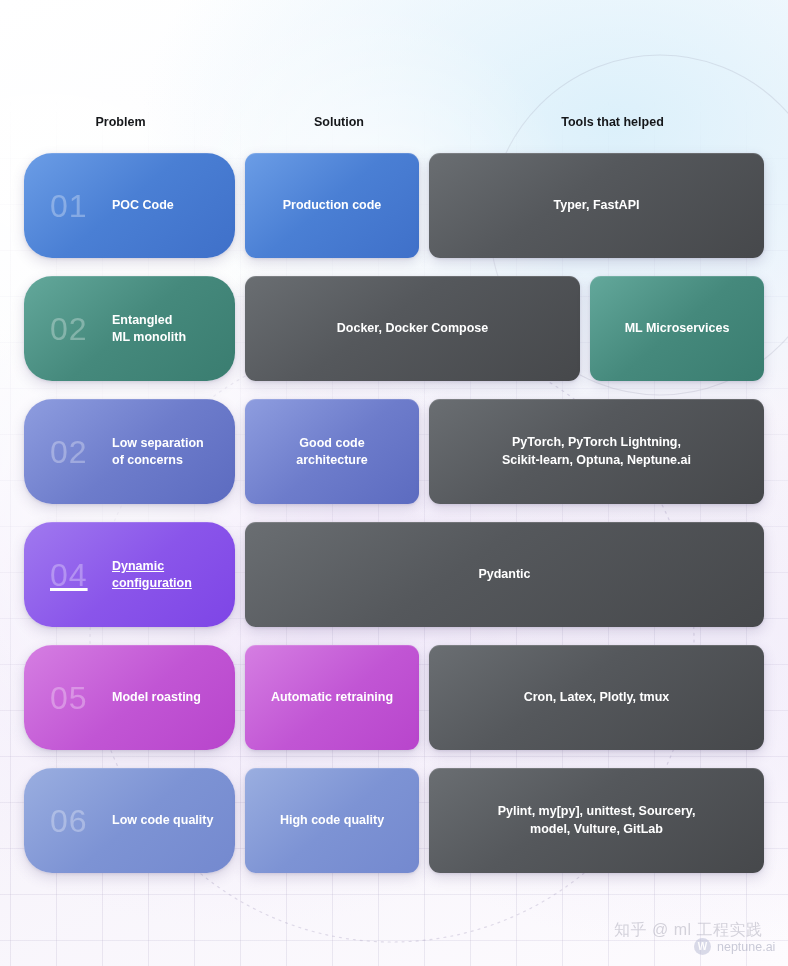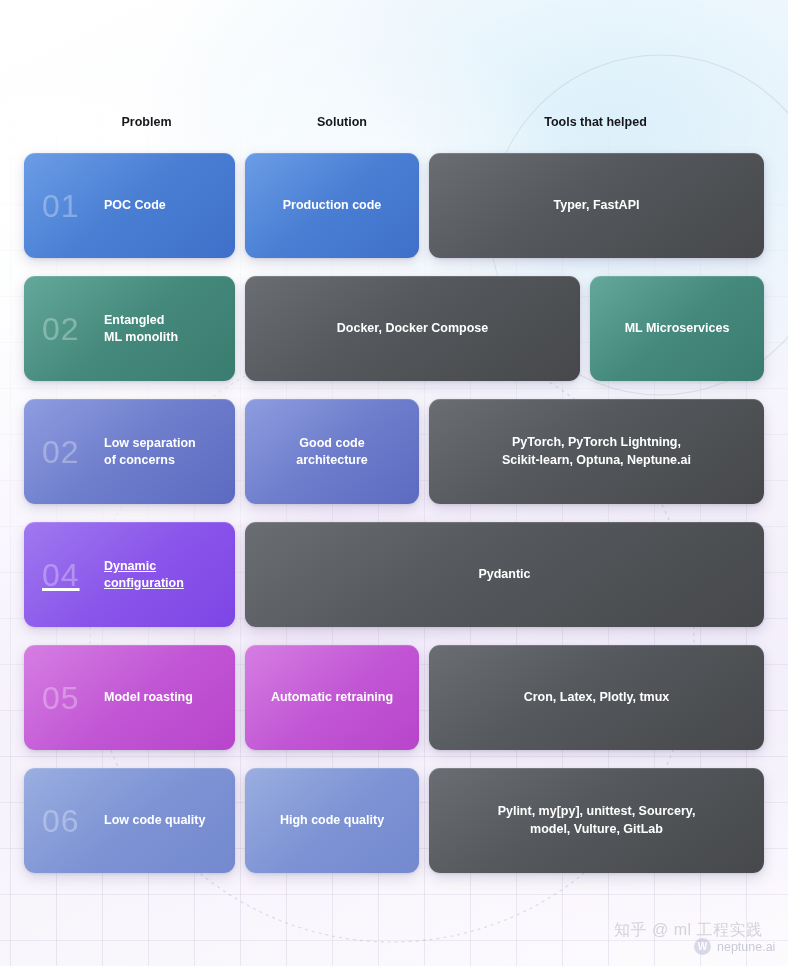--- a/index.html
+++ b/index.html
@@ -65,23 +65,22 @@
   #title .line { display: block; font-size: 25px; }
   #title .thin { font-weight: 400; }
   #title .bold { font-weight: 700; }
   #title .amp { font-weight: 400; }
 
   #headers {
     position: absolute;
     top: 115px;
     left: 0; right: 0;
     display: flex;
-    padding: 0 29px;
-    gap: 3px;
-    margin-left: 12px;
+    padding: 0 15px;
+    gap: 26px;
   }
   .col-head {
     font-size: 12.5px;
     font-weight: 700;
     color: #15171a;
     text-align: center;
   }
   .col-head.problem  { width: 211px; }
   .col-head.solution { width: 174px; }
   .col-head.tools    { flex: 1; }
@@ -111,21 +110,22 @@
   .card::after {
     content: "";
     position: absolute; inset: 0;
     border-radius: 11px;
     box-shadow: inset 0 1px 0 rgba(255,255,255,0.14);
     pointer-events: none;
   }
 
   .card.problem {
     width: 211px;
-    padding-left: 18px;
+    padding-left: 26px;
+    border-radius: 28px;
   }
   .card.solution {
     width: 174px;
     justify-content: center;
     text-align: center;
     padding: 0 23px;
   }
   .card.tools {
     flex: 1;
     justify-content: center;

